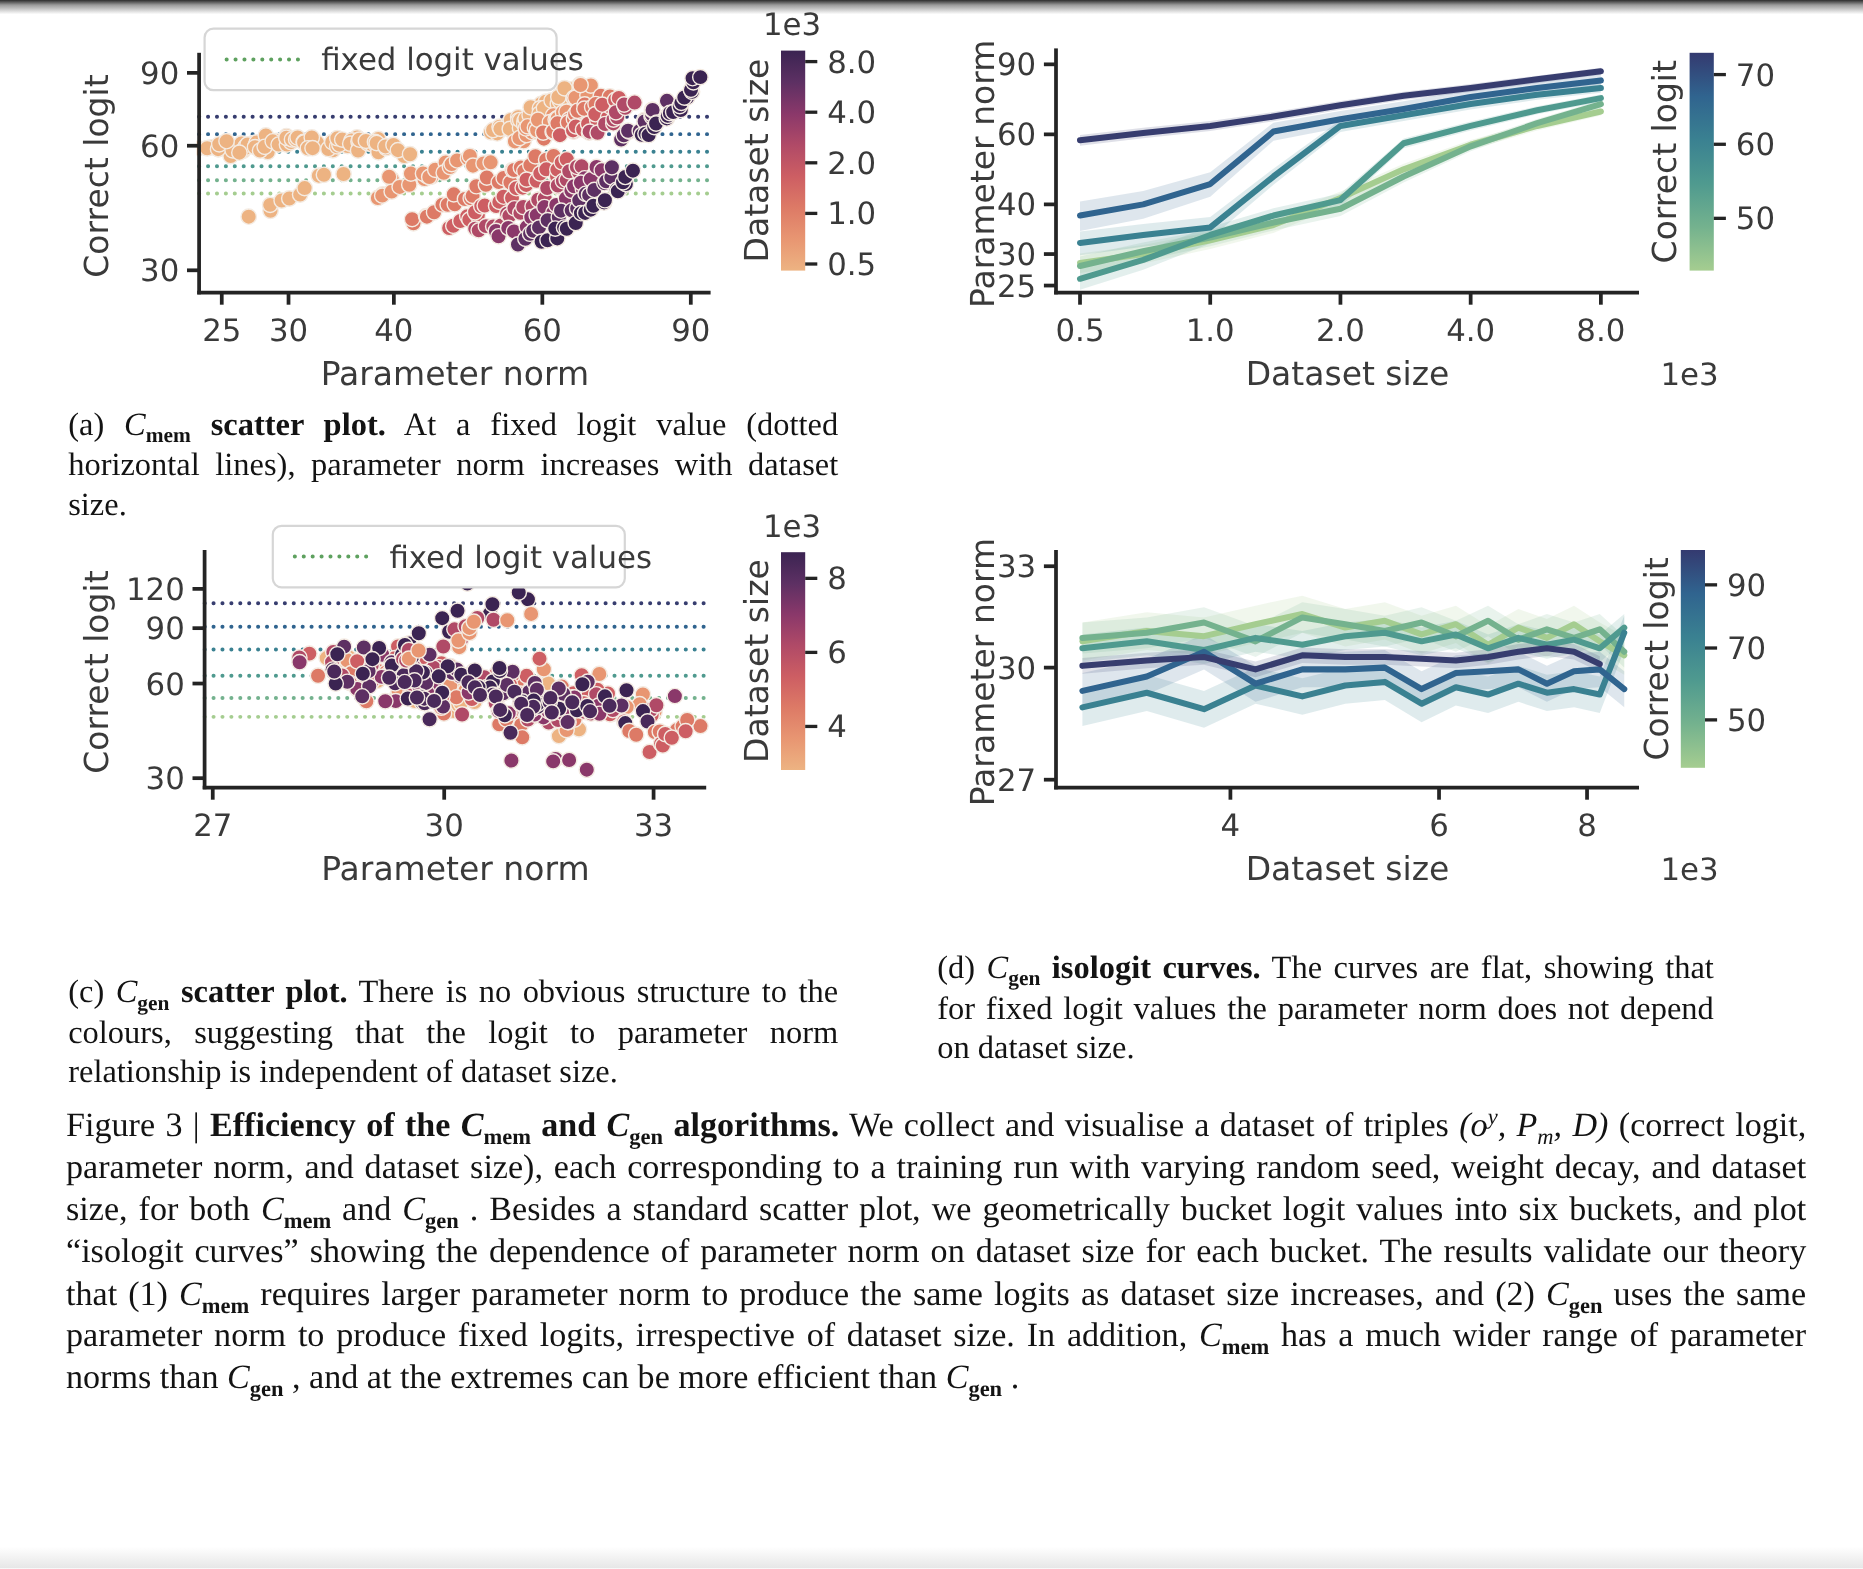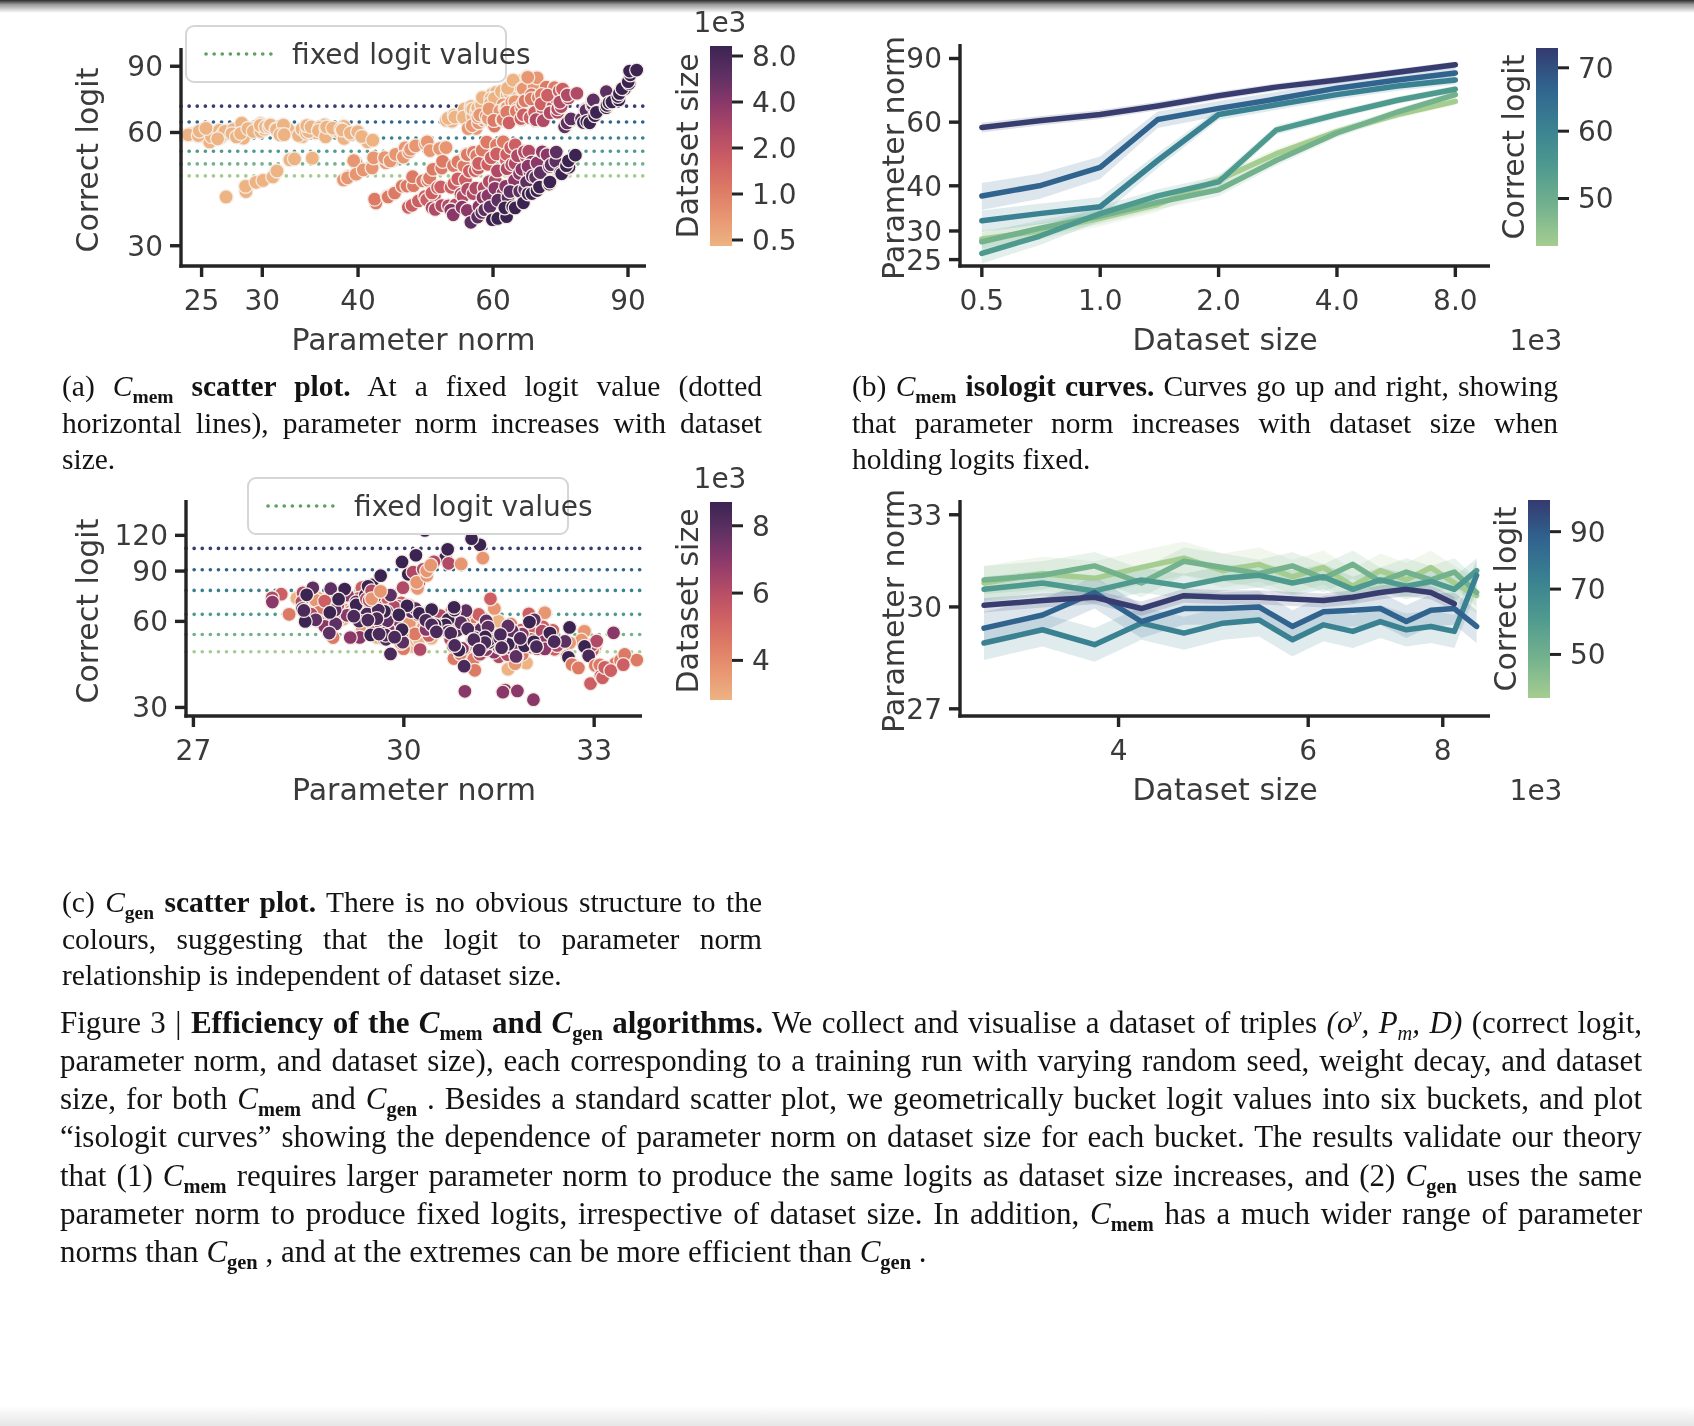--- a/index.html
+++ b/index.html
@@ -549,21 +549,20 @@
         <text x="718" y="69.8" text-anchor="start" class="tick">70</text>
         <line x1="698" x2="709" y1="123.16" y2="123.16" stroke="#242424" stroke-width="3"></line>
         <text x="718" y="133.16" text-anchor="start" class="tick">60</text>
         <line x1="698" x2="709" y1="190.48" y2="190.48" stroke="#242424" stroke-width="3"></line>
         <text x="718" y="200.48" text-anchor="start" class="tick">50</text>
         <text x="664" y="139" text-anchor="middle" class="axlabel" transform="rotate(-90 664 139)">Correct logit</text>
       </svg>
   </div>
 
   <div class="cap" style="left:62px;top:368px;width:700px"><span>(a) </span><span style="font-style: italic;">C</span><sub style="font-weight: bold;">mem</sub><span style="font-weight: bold;"> scatter plot.</span><span> At a fixed logit value (dotted horizontal lines), parameter norm increases with dataset size.</span></div>
-  <div class="cap" style="left:852px;top:368px;width:706px"><span>(b) </span><span style="font-style: italic;">C</span><sub style="font-weight: bold;">mem</sub><span style="font-weight: bold;"> isologit curves.</span><span> Curves go up and right, showing that parameter norm increases with dataset size when holding logits fixed.</span></div>
 
   <div class="panel" style="left:36px;top:470px">
     <svg width="800" height="346" viewBox="0 0 800 346">
         <defs>
           <clipPath id="clip-c">
             <rect x="148" y="24" width="470" height="222"></rect>
           </clipPath>
           <linearGradient id="grad-c" x1="0" y1="0" x2="0" y2="1">
             <stop offset="0" stop-color="#3b2452"></stop>
             <stop offset="0.14285714285714285" stop-color="#5d3063"></stop>
@@ -1026,17 +1025,18 @@
         <text x="710" y="71.68" text-anchor="start" class="tick">90</text>
         <line x1="690" x2="701" y1="119.10000000000001" y2="119.10000000000001" stroke="#242424" stroke-width="3"></line>
         <text x="710" y="129.10000000000002" text-anchor="start" class="tick">70</text>
         <line x1="690" x2="701" y1="184.44" y2="184.44" stroke="#242424" stroke-width="3"></line>
         <text x="710" y="194.44" text-anchor="start" class="tick">50</text>
         <text x="656" y="129" text-anchor="middle" class="axlabel" transform="rotate(-90 656 129)">Correct logit</text>
       </svg>
   </div>
 
   <div class="cap" style="left:62px;top:884px;width:700px"><span>(c) </span><span style="font-style: italic;">C</span><sub style="font-weight: bold;">gen</sub><span style="font-weight: bold;"> scatter plot.</span><span> There is no obvious structure to the colours, suggesting that the logit to parameter norm relationship is independent of dataset size.</span></div>
+  <div class="cap" style="left:852px;top:862px;width:706px"><span>(d) </span><span style="font-style: italic;">C</span><sub style="font-weight: bold;">gen</sub><span style="font-weight: bold;"> isologit curves.</span><span> The curves are flat, showing that for fixed logit values the parameter norm does not depend on dataset size.</span></div>
 
   <div class="cap figcap" style="left:60px;top:1004px;width:1582px"><span>Figure 3 | </span><span style="font-weight: bold;">Efficiency of the </span><span style="font-weight: bold; font-style: italic;">C</span><sub style="font-weight: bold;">mem</sub><span style="font-weight: bold;"> and </span><span style="font-weight: bold; font-style: italic;">C</span><sub style="font-weight: bold;">gen</sub><span style="font-weight: bold;"> algorithms.</span><span> We collect and visualise a dataset of triples </span><span style="font-style: italic;">(o</span><sup style="font-style: italic;">y</sup><span style="font-style: italic;">, P</span><sub style="font-style: italic;">m</sub><span style="font-style: italic;">, D)</span><span> (correct logit, parameter norm, and dataset size), each corresponding to a training run with varying random seed, weight decay, and dataset size, for both </span><span style="font-style: italic;">C</span><sub style="font-weight: bold;">mem</sub><span> and </span><span style="font-style: italic;">C</span><sub style="font-weight: bold;">gen</sub><span> . Besides a standard scatter plot, we geometrically bucket logit values into six buckets, and plot “isologit curves” showing the dependence of parameter norm on dataset size for each bucket. The results validate our theory that (1) </span><span style="font-style: italic;">C</span><sub style="font-weight: bold;">mem</sub><span> requires larger parameter norm to produce the same logits as dataset size increases, and (2) </span><span style="font-style: italic;">C</span><sub style="font-weight: bold;">gen</sub><span> uses the same parameter norm to produce fixed logits, irrespective of dataset size. In addition, </span><span style="font-style: italic;">C</span><sub style="font-weight: bold;">mem</sub><span> has a much wider range of parameter norms than </span><span style="font-style: italic;">C</span><sub style="font-weight: bold;">gen</sub><span> , and at the extremes can be more efficient than </span><span style="font-style: italic;">C</span><sub style="font-weight: bold;">gen</sub><span> .</span></div>
 
   <div class="edge-bottom"></div>
 </div>
 
 </body></html>

